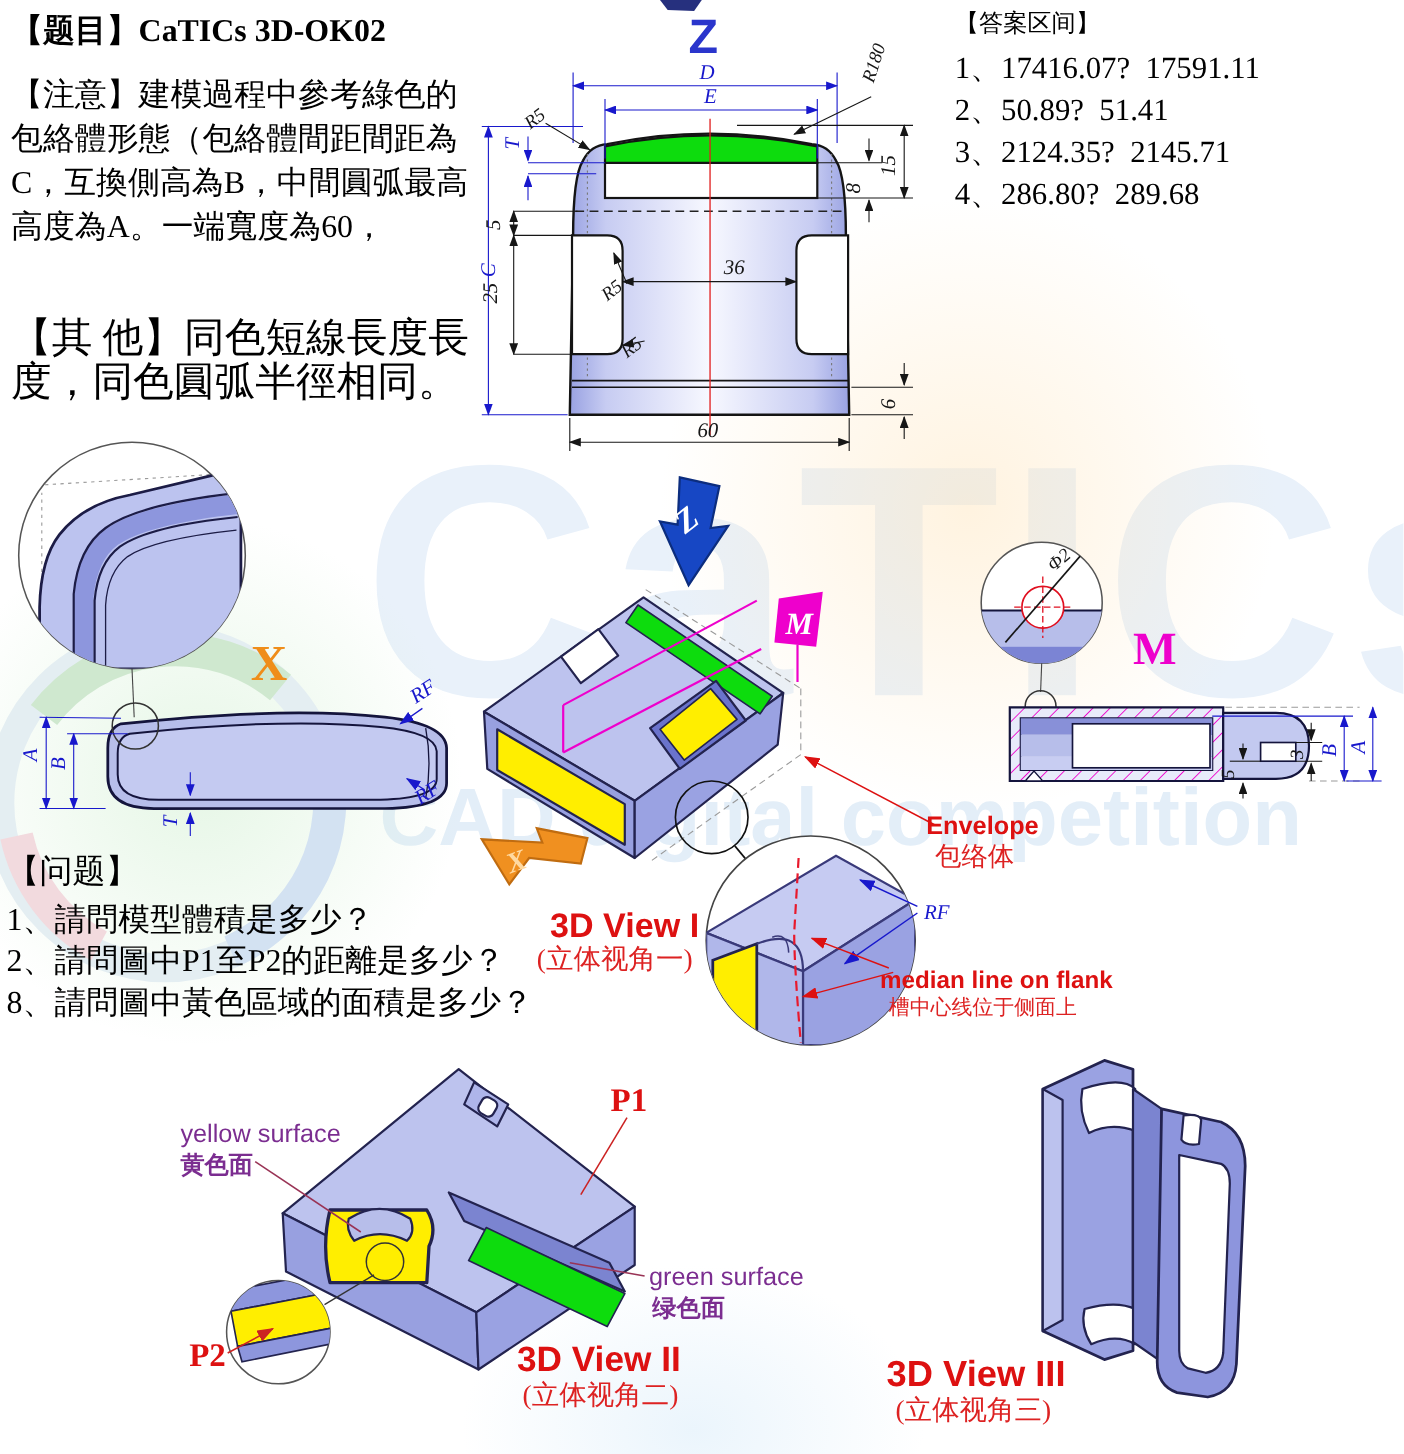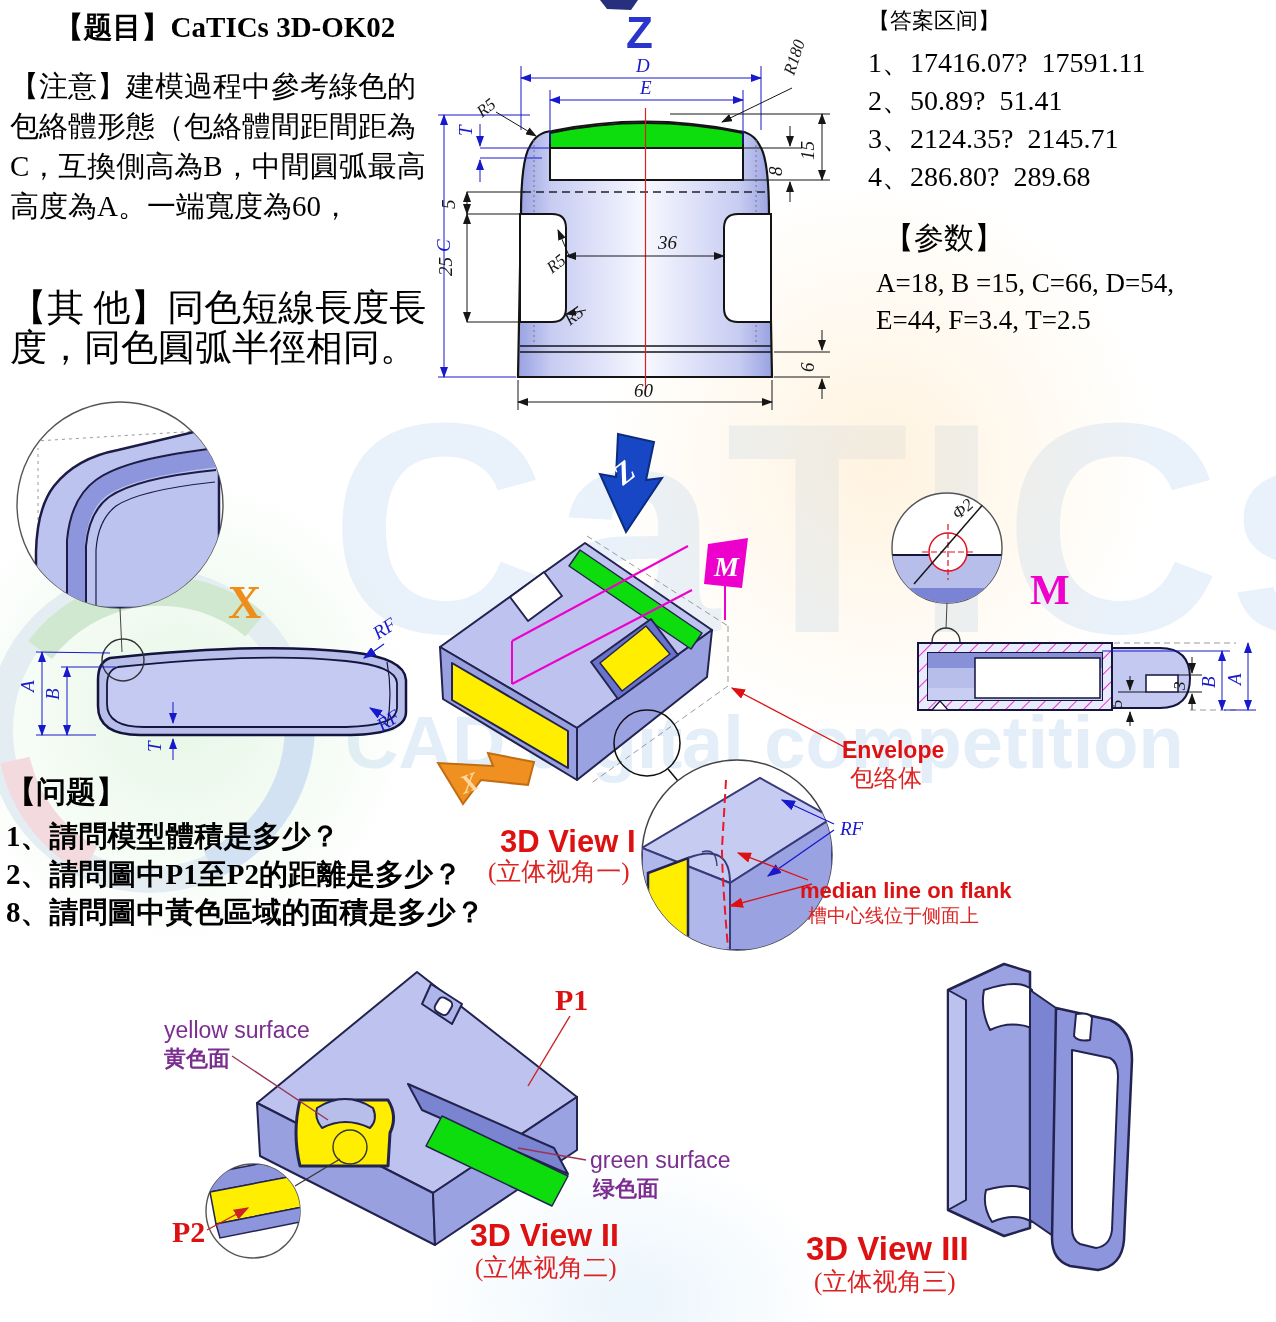--- a/index.html
+++ b/index.html
@@ -13,30 +13,30 @@
            font-weight:bold;font-size:74px;color:#e3eef8;z-index:0;}
   .blob{position:absolute;border-radius:50%;z-index:0;}
   .blob1{left:600px;top:180px;width:560px;height:560px;
          background:radial-gradient(closest-side,rgba(255,228,185,.45),rgba(255,228,185,0));}
   .blob2{left:-60px;top:470px;width:480px;height:480px;
          background:radial-gradient(closest-side,rgba(205,238,205,.5),rgba(205,238,205,0));}
   .blob3{left:420px;top:1150px;width:420px;height:300px;
          background:radial-gradient(closest-side,rgba(205,230,248,.4),rgba(205,230,248,0));}
   
   .cjk{font-family:"Liberation Serif","DejaVu Serif",serif;}
-  .title-block{left:10px;top:8px;width:430px;font-size:29px;font-weight:bold;z-index:3;text-align:center;}
+  .title-block{left:10px;top:8px;width:430px;font-size:29px;font-weight:bold;z-index:3;}
   .notice-block{left:10px;top:66px;width:432px;font-size:29px;line-height:40px;z-index:3;}
   .other-block{left:10px;top:288px;width:432px;font-size:37px;line-height:40px;z-index:3;}
   .answers-block{left:868px;top:6px;width:404px;z-index:3;}
   .answers-heading{font-size:22px;margin-bottom:8px;}
   .answers-item{font-size:28px;line-height:38px;white-space:pre;}
   .params-block{left:876px;top:218px;width:400px;z-index:3;}
   .params-heading{font-size:30px;margin-left:8px;margin-bottom:6px;}
   .params-line{font-size:27px;line-height:37px;white-space:pre;}
-  .questions-block{left:6px;top:772px;width:520px;z-index:3;font-weight:bold;}
+  .questions-block{left:6px;top:772px;width:520px;z-index:3;}
   .questions-heading{font-size:30px;margin-bottom:4px;}
   .questions-item{font-size:29px;line-height:38px;}
   
   svg{position:absolute;overflow:visible;z-index:1;}
   svg text{font-family:"Liberation Serif","DejaVu Serif",serif;}
   .dimK{fill:#161616;font-style:italic;font-size:19px;}
   .dimB{fill:#1818cc;font-style:italic;font-size:19px;}
   .dimS{fill:#161616;font-style:italic;font-size:17px;}
   .axis-big{fill:#2a35cc;font-family:"Liberation Sans","DejaVu Sans",sans-serif;font-weight:bold;font-size:44px;}
   .red-label{fill:#dd1111;font-family:"Liberation Sans","DejaVu Sans",sans-serif;font-weight:bold;}
@@ -64,25 +64,20 @@
   <div class="abs cjk title-block">【题目】CaTICs 3D-OK02</div>
   <div class="abs cjk notice-block">【注意】建模過程中參考綠色的包絡體形態（包絡體間距間距為C，互換側高為B，中間圓弧最高高度為A。一端寬度為60，</div>
   <div class="abs cjk other-block">【其 他】同色短線長度長度，同色圓弧半徑相同。</div>
 
   <div class="abs cjk answers-block">
     <div class="answers-heading">【答案区间】</div>
     <div class="answers-item">1、17416.07?  17591.11</div>
     <div class="answers-item">2、50.89?  51.41</div>
     <div class="answers-item">3、2124.35?  2145.71</div>
     <div class="answers-item">4、286.80?  289.68</div>
-  </div>
-  <div class="abs cjk params-block">
-    <div class="params-heading">【参数】</div>
-    <div class="params-line">A=18, B =15, C=66, D=54,</div>
-    <div class="params-line">E=44, F=3.4, T=2.5</div>
   </div>
 
   <div class="abs cjk questions-block">
     <div class="questions-heading">【问题】</div>
     <div class="questions-item">1、請問模型體積是多少？</div>
     <div class="questions-item">2、請問圖中P1至P2的距離是多少？</div>
     <div class="questions-item">8、請問圖中黃色區域的面積是多少？</div>
   </div>
 
   <svg style="left:430px;top:0" width="440" height="430" viewBox="0 0 440 430">

